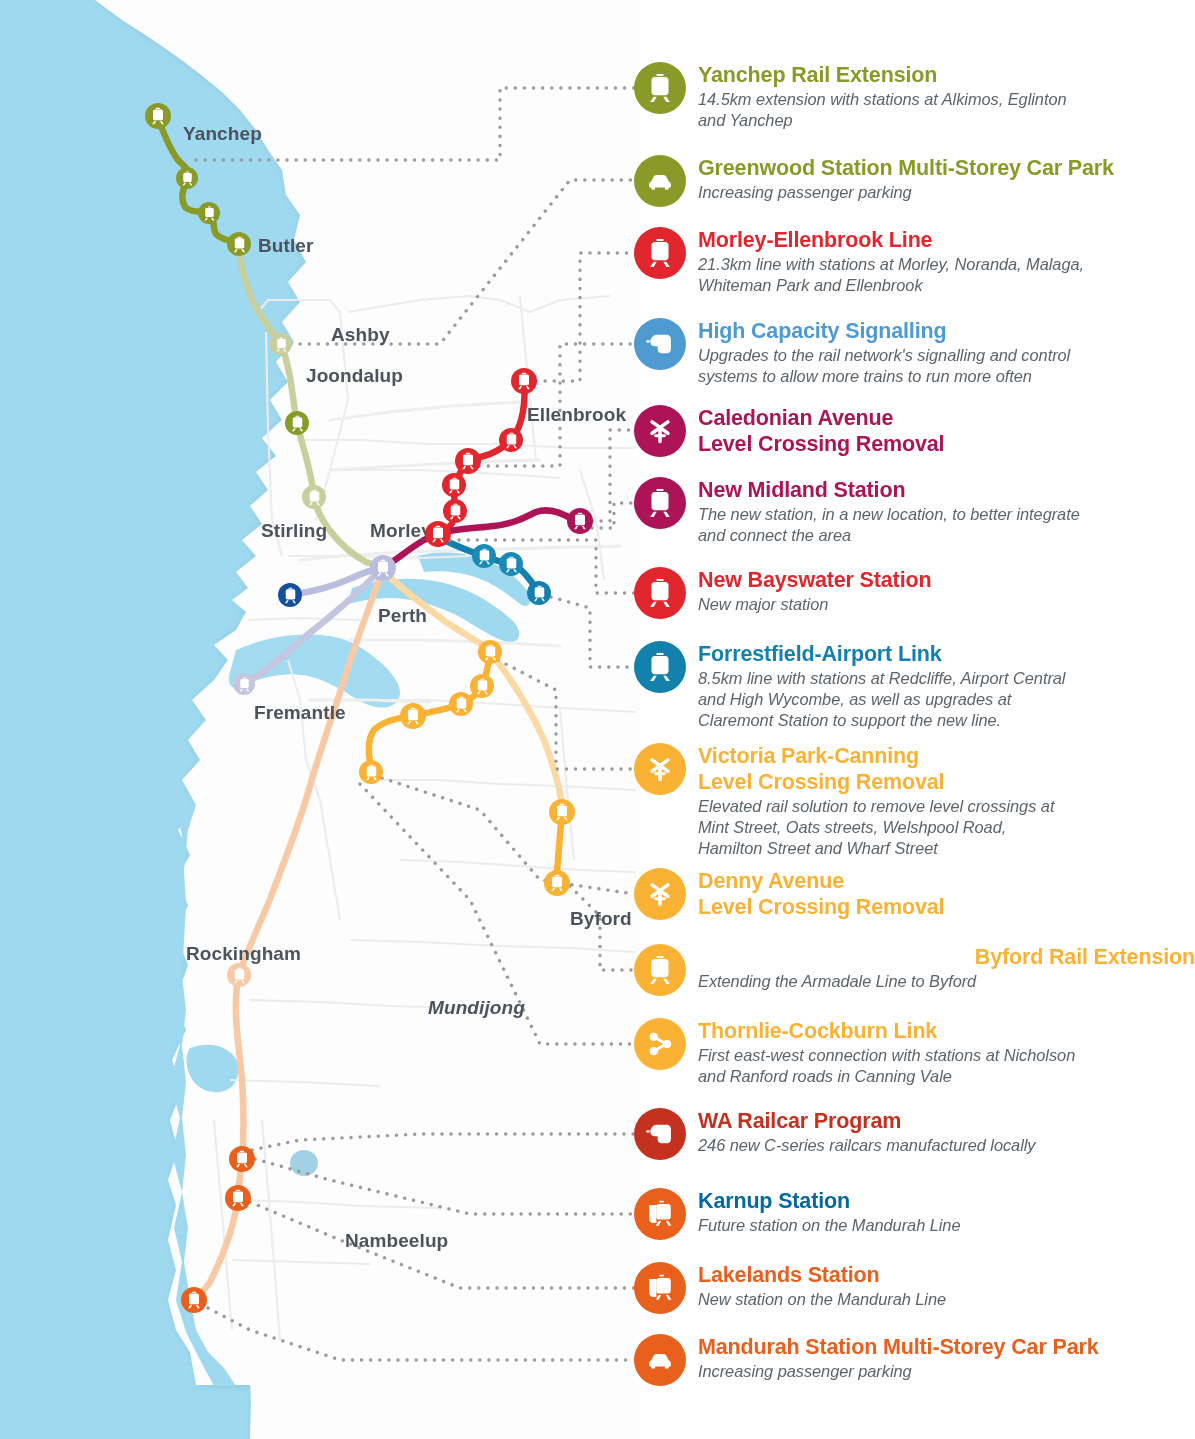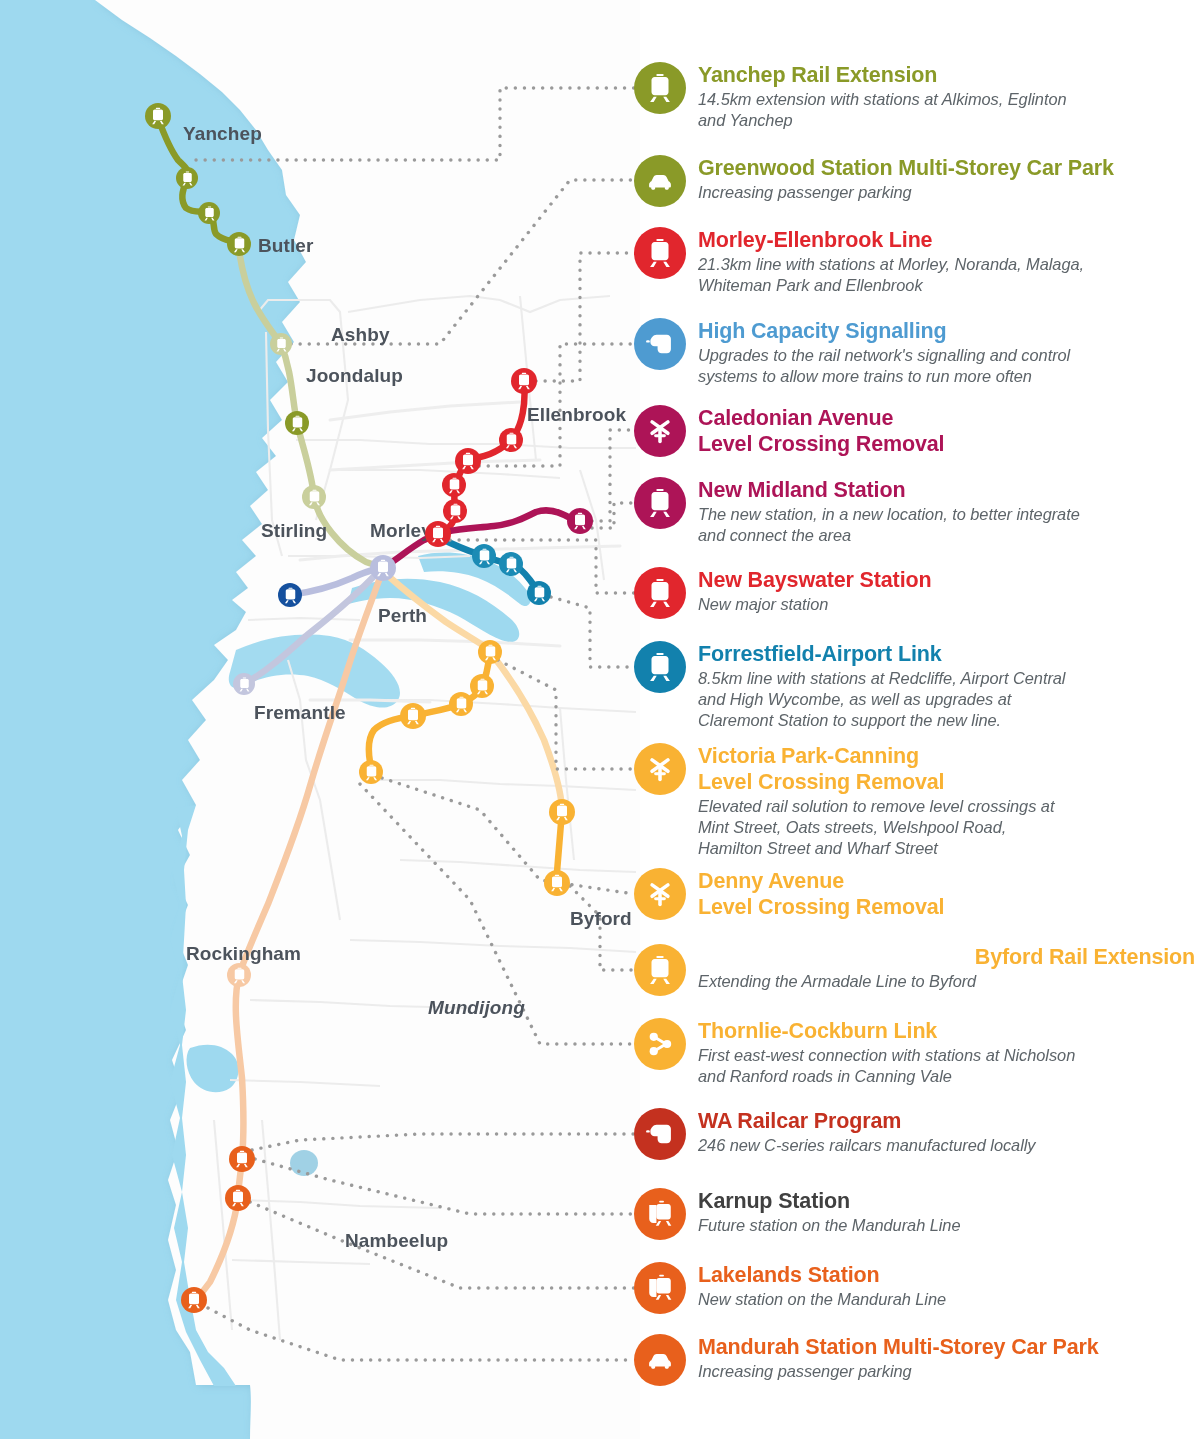--- a/index.html
+++ b/index.html
@@ -939,21 +939,21 @@
         <g fill="white">
           <path d="M4.4 5.6h5.1v12.8H7.2c-1.6 0-2.8-1.3-2.8-2.8z"></path>
           <rect x="11.4" y="2.6" width="3.4" height="1.2" rx="0.6"></rect>
           <path d="M11.3 5.0h6.4c1.05 0 1.9 0.85 1.9 1.9v7.1c0 1.05-0.85 1.9-1.9 1.9h-6.4
                    c-1.05 0-1.9-0.85-1.9-1.9V6.9c0-1.05 0.85-1.9 1.9-1.9z"></path>
           <path d="M11.1 17.0l-2.1 3.3h2l1.8-3.3zM17.9 17.0l2.1 3.3h-2l-1.8-3.3z"></path>
         </g>
       </svg>
         </div>
         <div class="leg-text">
-          <div class="leg-title" style="color: #404040;">Karnup Station</div>
+          <div class="leg-title" style="color: #0369a1;">Karnup Station</div>
           <div class="leg-desc">Future station on the Mandurah Line</div>
         </div>
       </div>
       <div class="leg-item" style="top: 1262px;">
         <div class="leg-icon" style="background: rgb(232, 96, 28);">
           <svg width="34" height="34" viewBox="0 0 24 24" aria-hidden="true">
         <g fill="white">
           <path d="M4.4 5.6h5.1v12.8H7.2c-1.6 0-2.8-1.3-2.8-2.8z"></path>
           <rect x="11.4" y="2.6" width="3.4" height="1.2" rx="0.6"></rect>
           <path d="M11.3 5.0h6.4c1.05 0 1.9 0.85 1.9 1.9v7.1c0 1.05-0.85 1.9-1.9 1.9h-6.4

